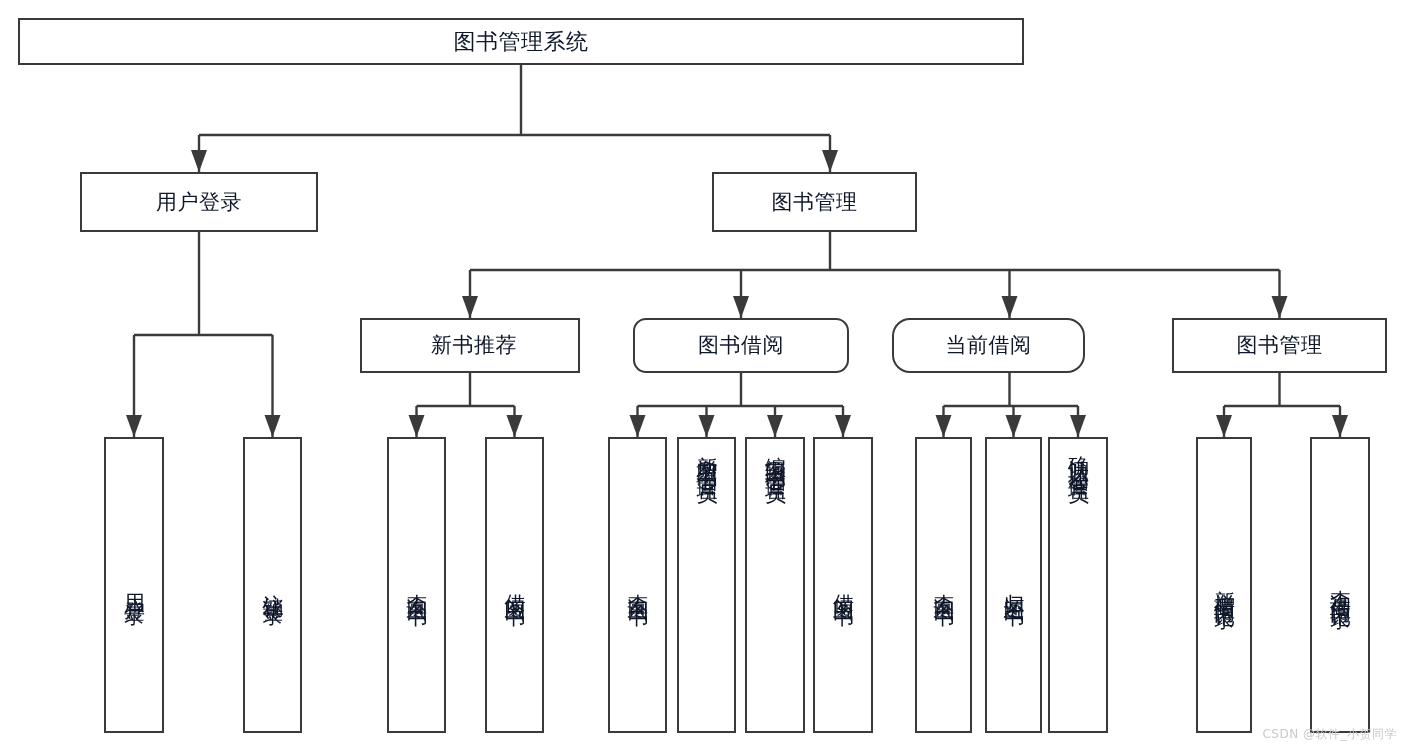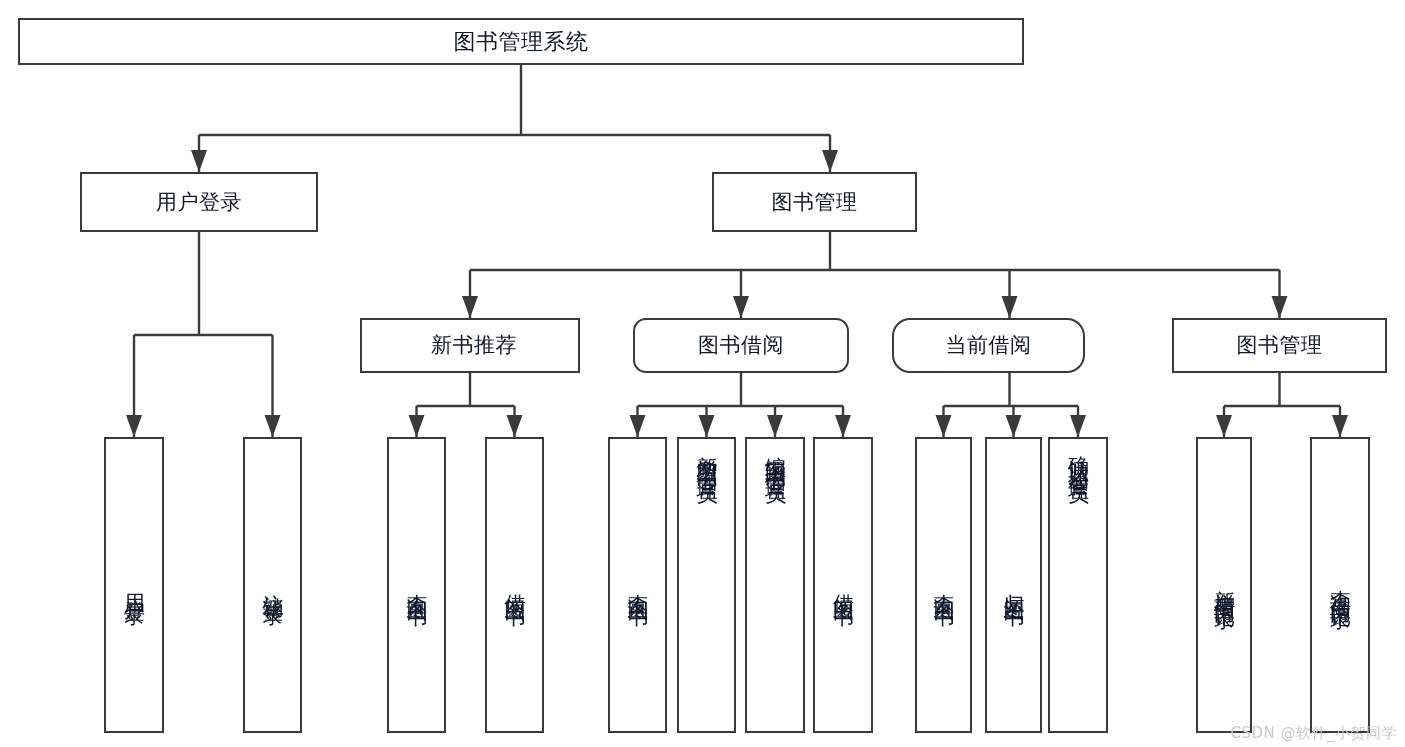--- a/index.html
+++ b/index.html
@@ -73,21 +73,21 @@
     stroke-width: 2.4;
     fill: none;
   }
   .edge-head {
     fill: #3a3a3a;
   }
   #watermark {
     position: absolute;
     right: 8px;
     bottom: 4px;
-    font-size: 15px;
+    font-size: 12px;
     color: #c9c9c9;
     letter-spacing: 0.5px;
     white-space: nowrap;
     font-family: "DejaVu Sans", "Liberation Sans", sans-serif;
   }
 </style>
 </head>
 <body>
 
 <div id="diagram-root">

